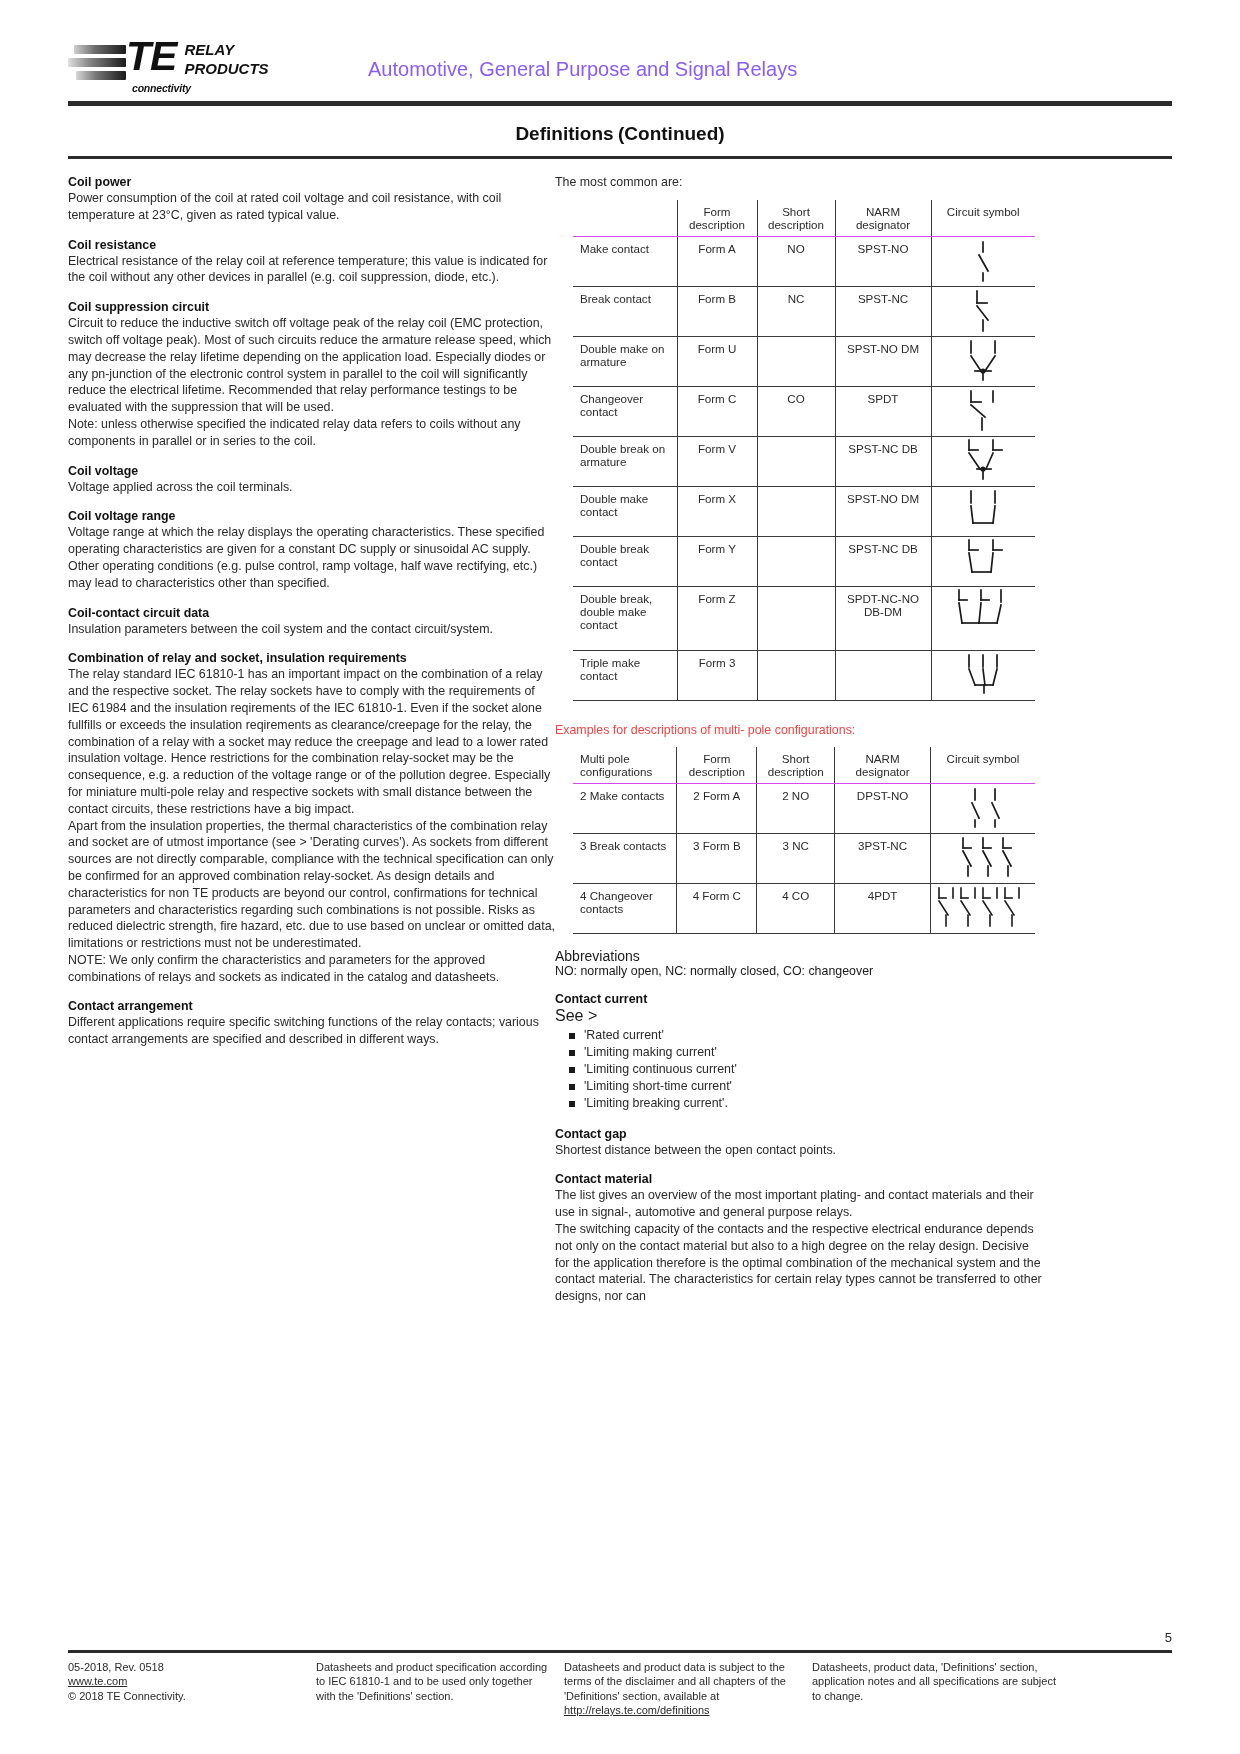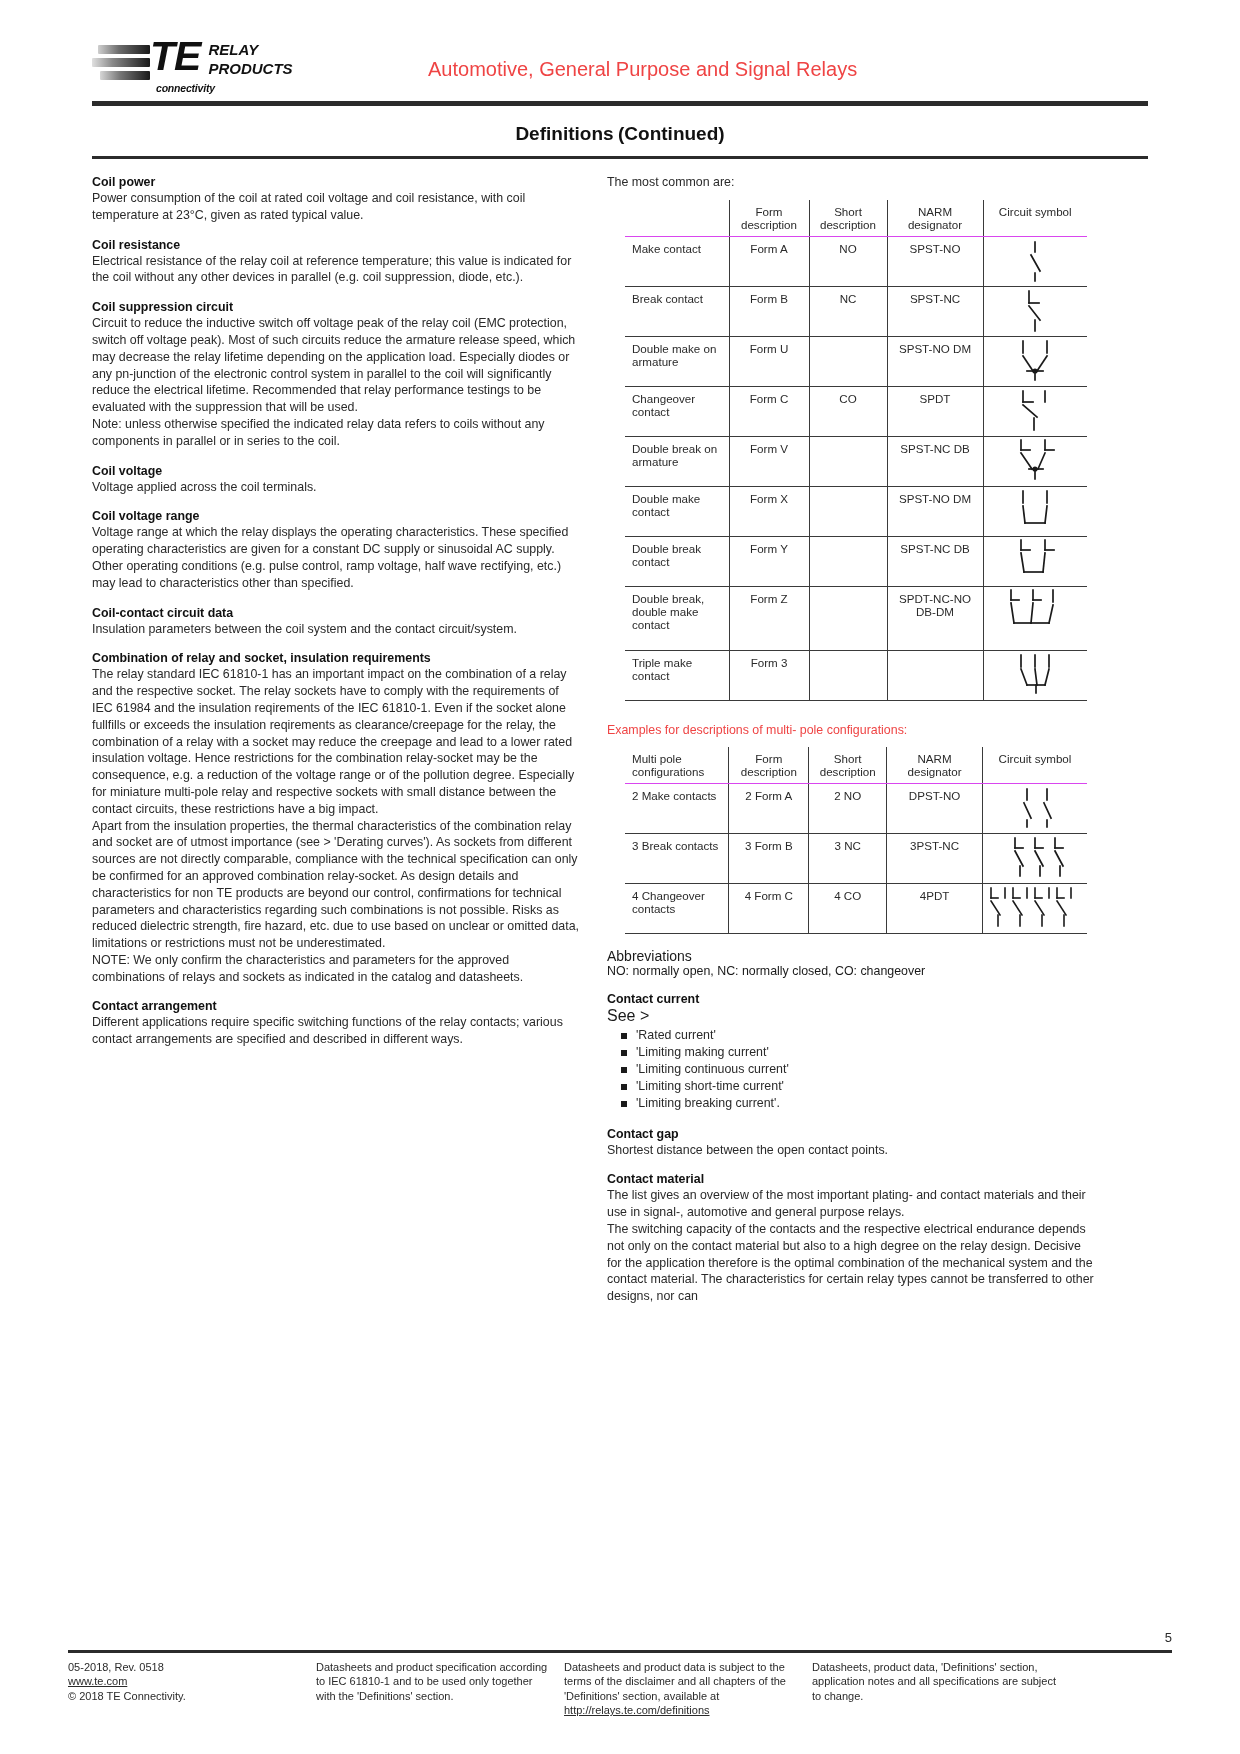--- a/index.html
+++ b/index.html
@@ -2,49 +2,49 @@
 <html><head>
 <meta charset="utf-8">
 <style>
   * { box-sizing: border-box; margin: 0; padding: 0; }
   html, body {
     width: 1240px; height: 1754px;
     background: #ffffff;
     font-family: "Liberation Sans", sans-serif;
     color: #1a1a1a;
   }
-  .page { position: relative; width: 1240px; height: 1754px; padding: 0 92px; }
+  .page { position: relative; width: 1240px; height: 1754px; padding: 0 68px; }
 
   
   .header { position: relative; height: 95px; padding-top: 38px; display: flex; align-items: flex-start; }
   .logo-block { width: 260px; position: relative; flex: none; }
   .te-logo { display: flex; align-items: flex-start; }
   .te-bars { width: 58px; padding-top: 7px; }
   .te-bar { height: 9px; margin-bottom: 4px; border-radius: 1px; }
   .te-bar.b1 { width: 52px; margin-left: 6px;
     background: linear-gradient(to right,#cfcfcf 0%, #6d6d6d 40%, #1a1a1a 100%); }
   .te-bar.b2 { width: 58px; margin-left: 0;
     background: linear-gradient(to right,#e0e0e0 0%, #8a8a8a 35%, #1a1a1a 100%); }
   .te-bar.b3 { width: 50px; margin-left: 8px;
     background: linear-gradient(to right,#d6d6d6 0%, #777 40%, #1a1a1a 100%); }
   .te-word { font-size: 41px; font-weight: bold; font-style: italic; letter-spacing: -1px;
     line-height: 0.92; color: #111; font-family: "Liberation Sans", sans-serif; }
   .te-connectivity { font-size: 10.5px; font-weight: bold; font-style: italic;
     margin-left: 64px; margin-top: -2px; letter-spacing: -0.2px; color:#111; }
   .relay-products { margin-left: 8px; padding-top: 3px; font-style: italic; font-weight: bold;
     font-size: 15px; line-height: 1.25; color: #111; }
-  .doc-title { font-size: 20px; color: #ef4444; padding-top: 20px; margin-left: 76px; }
+  .doc-title { font-size: 20px; color: #8b5cf6; padding-top: 20px; margin-left: 40px; }
 
   .rule-thick { height: 5px; background: #2b2b2b; margin-top: 6px; }
   .section-title-wrap { text-align: center; padding-top: 17px; }
   .section-title { font-size: 19px; font-weight: bold; color: #111; }
   .rule-thin { height: 3px; background: #2b2b2b; margin-top: 11px; }
 
   
-  .columns { display: flex; gap: 28px; padding-top: 16px; }
+  .columns { display: flex; padding-top: 16px; }
   .col-left { width: 487px; flex: none; }
   .col-right { width: 489px; flex: none; }
 
   .h3 { font-size: 12.4px; font-weight: bold; color: #111; margin-top: 14px; margin-bottom: 1px; }
   .h3.first { margin-top: 0; }
   p.body { font-size: 12.4px; line-height: 1.355; color: #2a2a2a; text-align: left; }
   p.tight { margin-top: 0; }
   .intro { font-size: 12.4px; color: #2a2a2a; margin-bottom: 11px; }
   .caption { font-size: 12.4px; color: #ef4444; margin: 22px 0 10px 0; }
 

